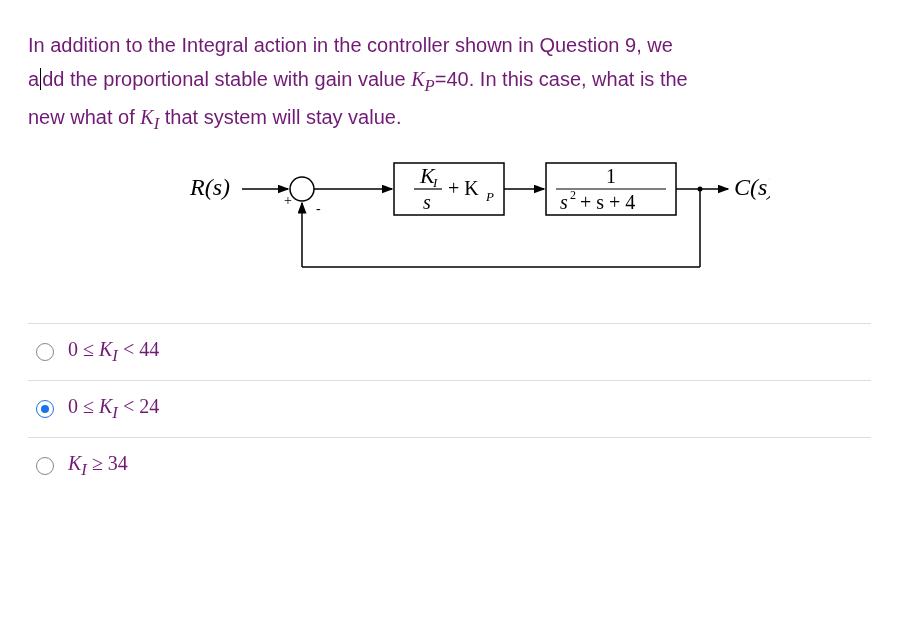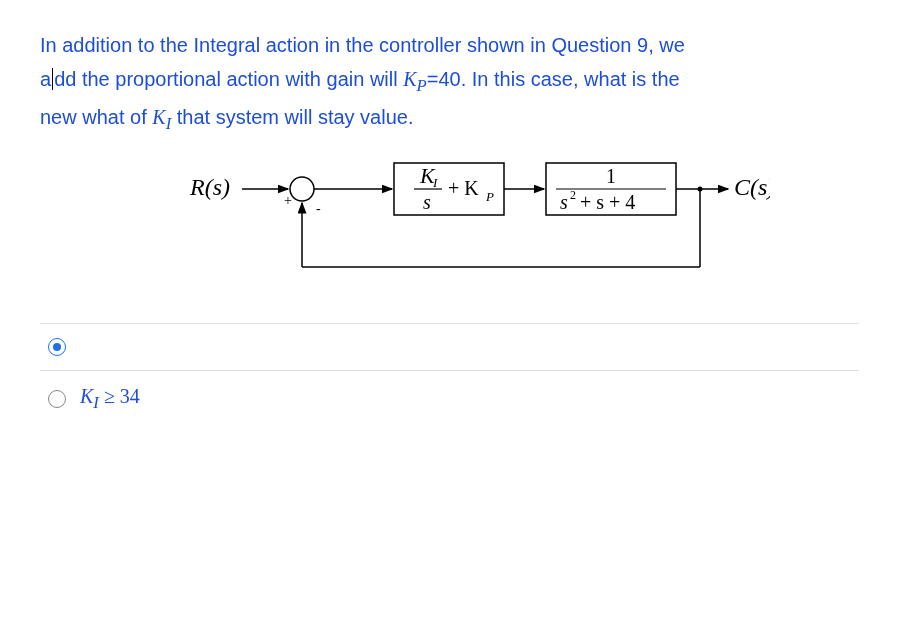--- a/index.html
+++ b/index.html
@@ -5,22 +5,22 @@
   body {
     margin: 0;
     padding: 0;
     font-family: Arial, Helvetica, sans-serif;
     background: #fff;
     width: 899px;
     height: 619px;
     box-sizing: border-box;
   }
   .question-container {
-    padding: 28px 40px;
-    color: #1d4ed8;
+    padding: 28px 28px;
+    color: #701a75;
   }
   .prompt {
     font-size: 20px;
     line-height: 1.7;
     margin-bottom: 18px;
   }
   .cursor-caret {
     display: inline-block;
     width: 1px;
     height: 22px;
@@ -65,21 +65,21 @@
   }
   .math-var { font-style: italic; }
 </style>
 </head>
 <body>
 
 <div class="question-container">
 
   <div class="prompt">
     <span>In addition to the Integral action in the controller shown in Question 9, we</span><br>
-    <span>a</span><span class="cursor-caret"></span><span>dd the proportional action with gain will </span><span class="math-var" style="font-family:'Times New Roman',serif">K</span><sub class="math-var" style="font-family:'Times New Roman',serif">P</sub><span>=40. In this case, what is the</span><br>
+    <span>a</span><span class="cursor-caret"></span><span>dd the proportional stable with gain value </span><span class="math-var" style="font-family:'Times New Roman',serif">K</span><sub class="math-var" style="font-family:'Times New Roman',serif">P</sub><span>=40. In this case, what is the</span><br>
     <span>new what of </span><span class="math-var" style="font-family:'Times New Roman',serif">K</span><sub class="math-var" style="font-family:'Times New Roman',serif">I</sub><span> that system will stay value.</span>
   </div>
 
   <div class="svg-wrapper">
     <svg width="640" height="140" viewBox="0 0 640 140">
 
       <defs>
         <marker id="arrow" markerWidth="8" markerHeight="8" refX="7" refY="3" orient="auto">
           <path d="M0,0 L8,3 L0,6 Z" fill="#000"></path>
         </marker>
@@ -120,23 +120,32 @@
       <line x1="570" y1="32" x2="570" y2="110" stroke="#000" stroke-width="1.5"></line>
       <line x1="570" y1="110" x2="172" y2="110" stroke="#000" stroke-width="1.5"></line>
       <line x1="172" y1="110" x2="172" y2="46" stroke="#000" stroke-width="1.5" marker-end="url(#arrow)"></line>
 
       <circle cx="570" cy="32" r="2.5" fill="#000"></circle>
     </svg>
   </div>
 
   <div class="options">
 
+    <div class="option-row">
+      <div class="radio"></div>
+      <span class="option-label">
+        <span>0 ≤ </span><span class="math-var">K</span><sub class="math-var">I</sub><span> &lt; 44</span>
+      </span>
+    </div>
 
     <div class="option-row">
       <div class="radio selected"></div>
+      <span class="option-label">
+        <span>0 ≤ </span><span class="math-var">K</span><sub class="math-var">I</sub><span> &lt; 24</span>
+      </span>
     </div>
 
     <div class="option-row">
       <div class="radio"></div>
       <span class="option-label">
         <span></span><span class="math-var">K</span><sub class="math-var">I</sub><span> ≥ 34</span>
       </span>
     </div>
 
 

